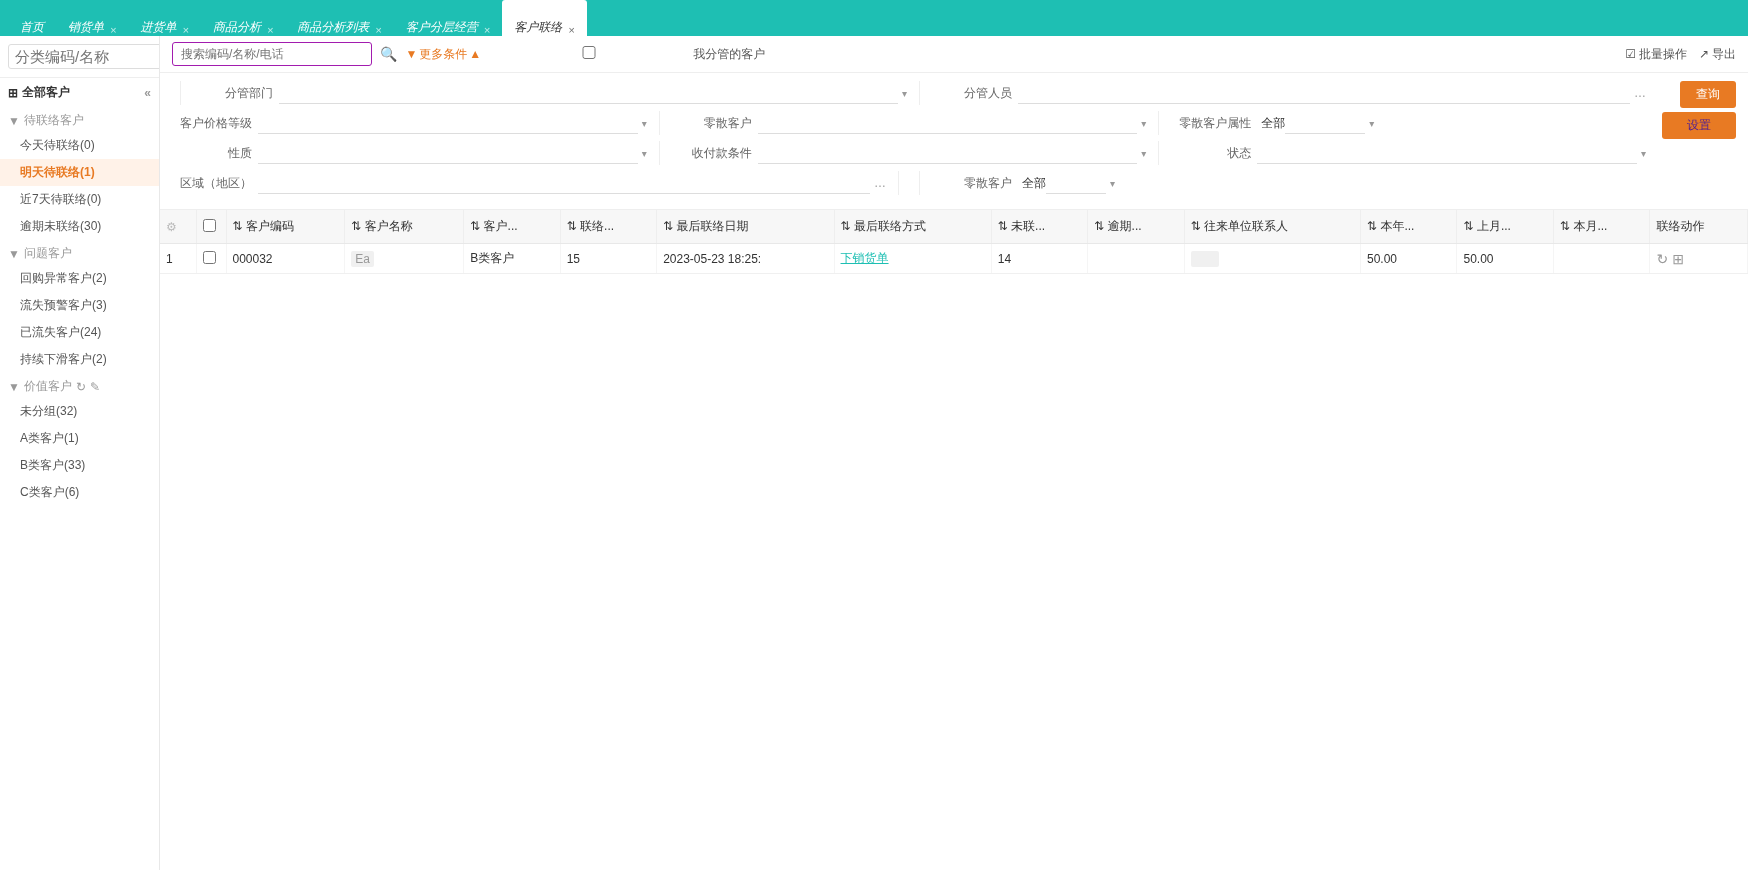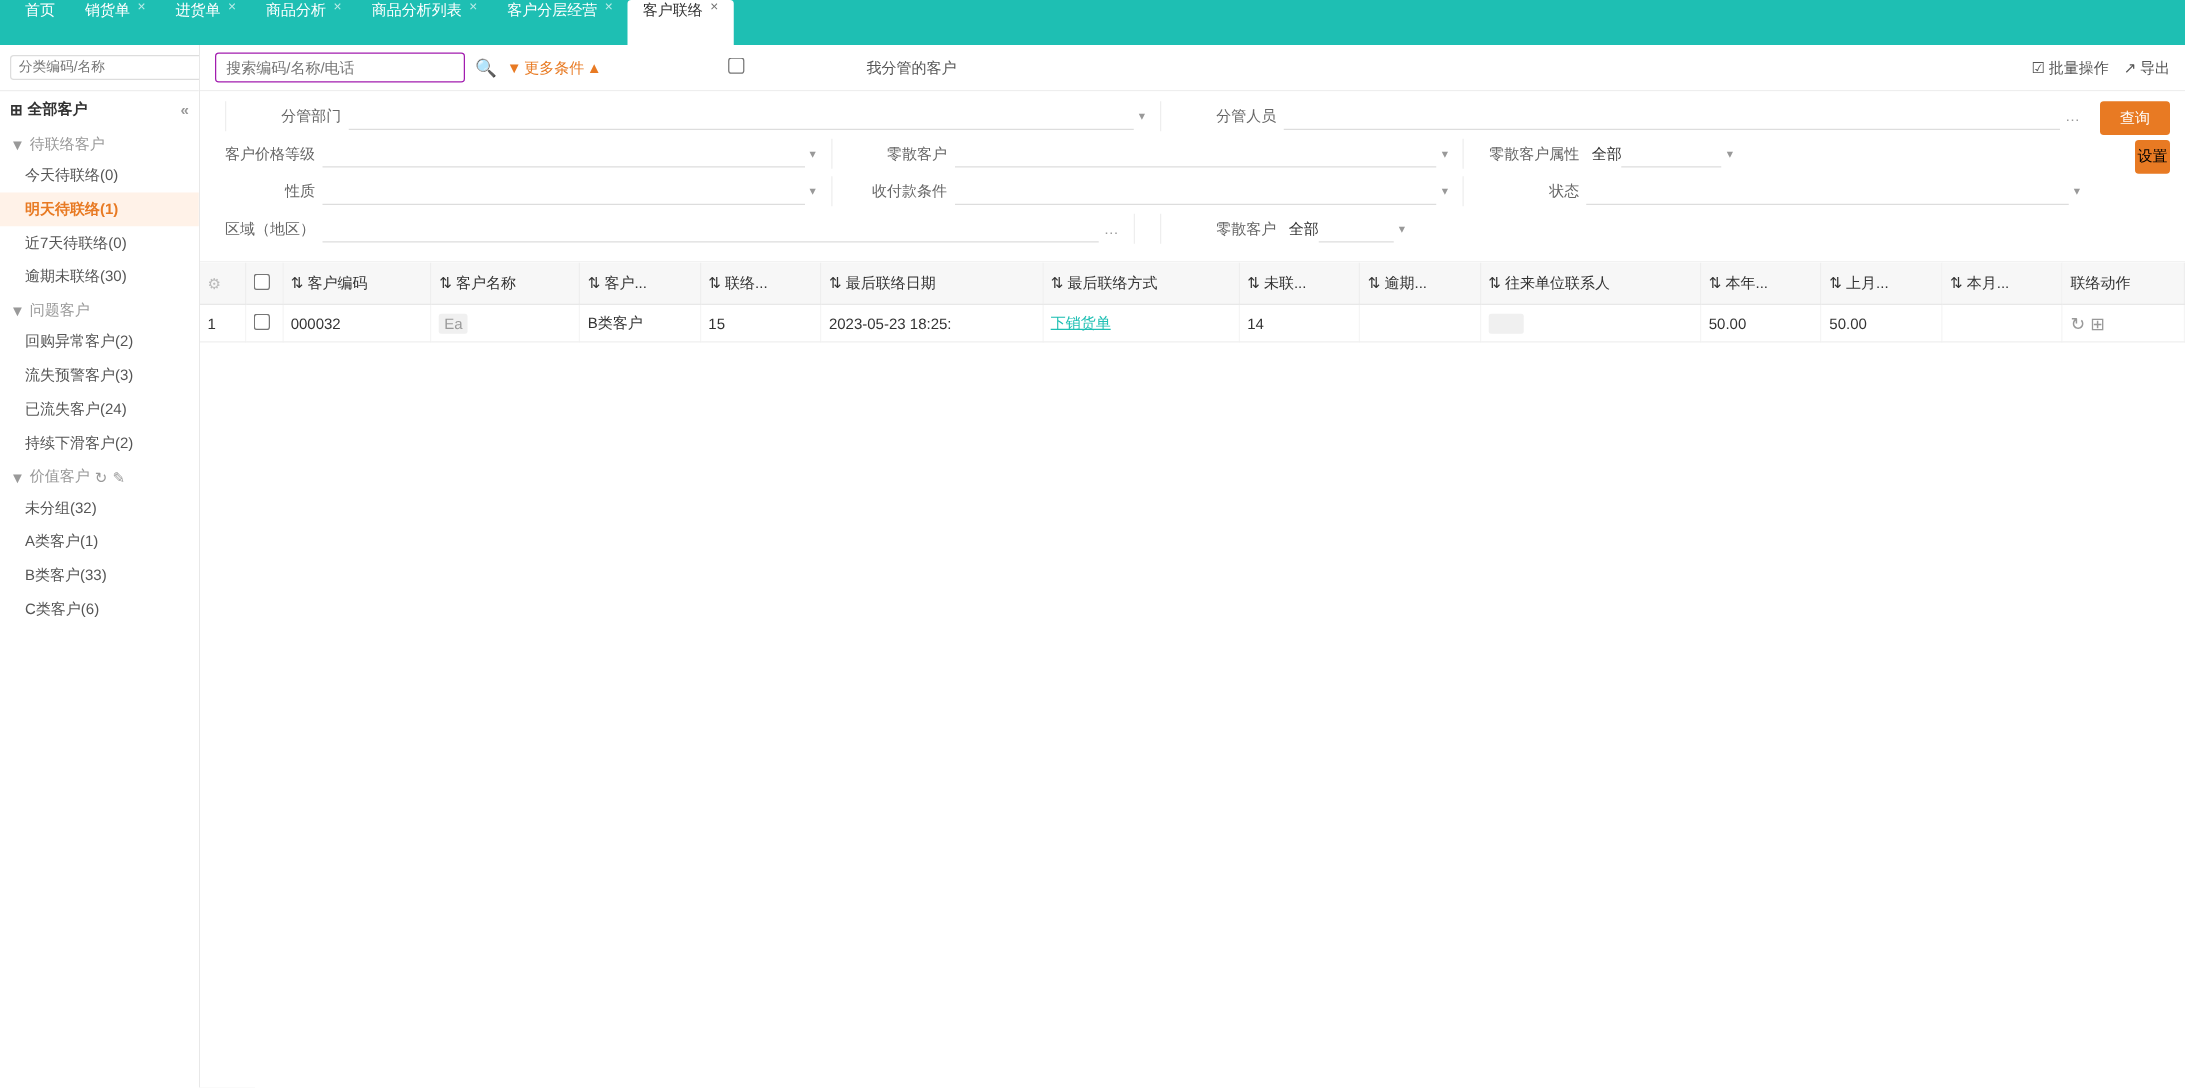--- a/index.html
+++ b/index.html
@@ -11,24 +11,25 @@
       height: 36px;
       display: flex;
       align-items: center;
       padding: 0 8px;
     }
     .top-nav .nav-item {
       color: #fff;
       padding: 0 12px;
       height: 36px;
       display: flex;
-      align-items: flex-start;
+      align-items: flex-end;
       cursor: pointer;
       font-size: 13px;
       position: relative;
+      font-style: italic;
     }
     .top-nav .nav-item.active { background: #fff; color: #333; border-radius: 3px 3px 0 0; }
     .top-nav .nav-item .close-x {
       margin-left: 6px;
       font-size: 11px;
       opacity: 0.7;
     }
     
     
     .main-layout {
@@ -48,21 +49,21 @@
       display: flex;
       align-items: center;
       padding: 8px;
       border-bottom: 1px solid #eee;
     }
     .sidebar-search input {
       flex: 1;
       border: 1px solid #ddd;
       border-radius: 3px;
       padding: 3px 6px;
-      font-size: 11px;
+      font-size: 15px;
       outline: none;
     }
     .sidebar-section-title {
       display: flex;
       align-items: center;
       padding: 6px 8px;
       font-weight: bold;
       font-size: 13px;
       color: #333;
       cursor: pointer;
@@ -192,23 +193,23 @@
       color: #fff;
       border: none;
       padding: 5px 16px;
       border-radius: 3px;
       cursor: pointer;
       font-size: 12px;
       font-family: Liberation Serif, serif;
     }
     .set-btn {
       background: #e87a23;
-      color: #000000;
+      color: #4c1d95;
       border: none;
-      padding: 5px 2px;
+      padding: 5px 25px;
       border-radius: 3px;
       cursor: pointer;
       font-size: 12px;
       margin-top: 4px;
     }
     .filter-actions {
       display: flex;
       flex-direction: column;
       align-items: flex-end;
       margin-left: 8px;

